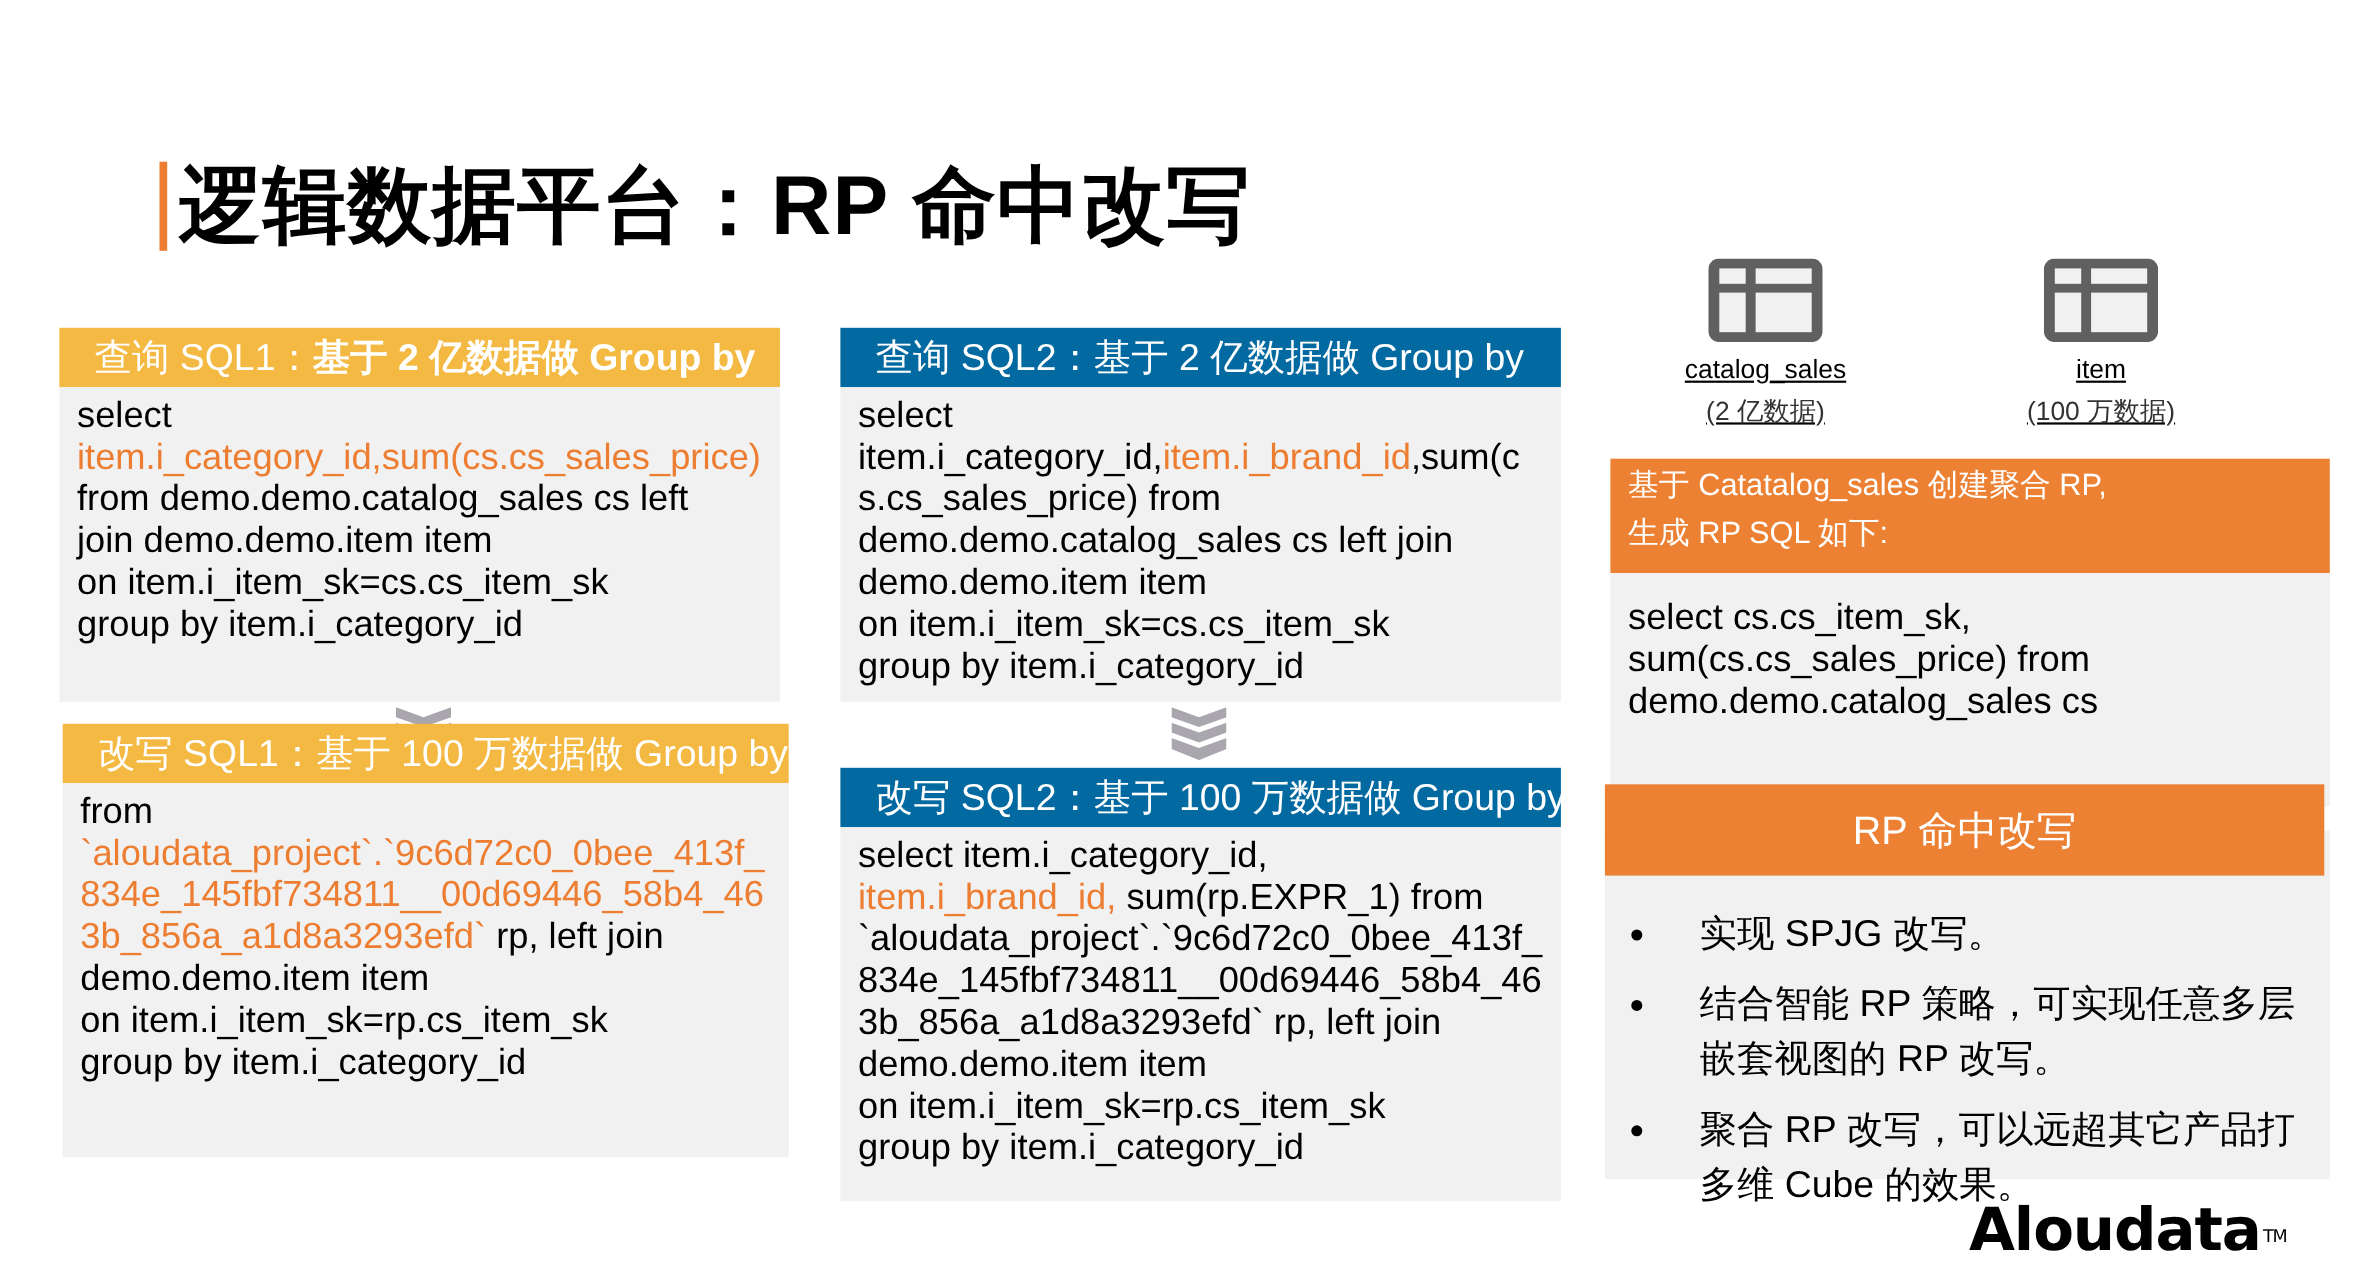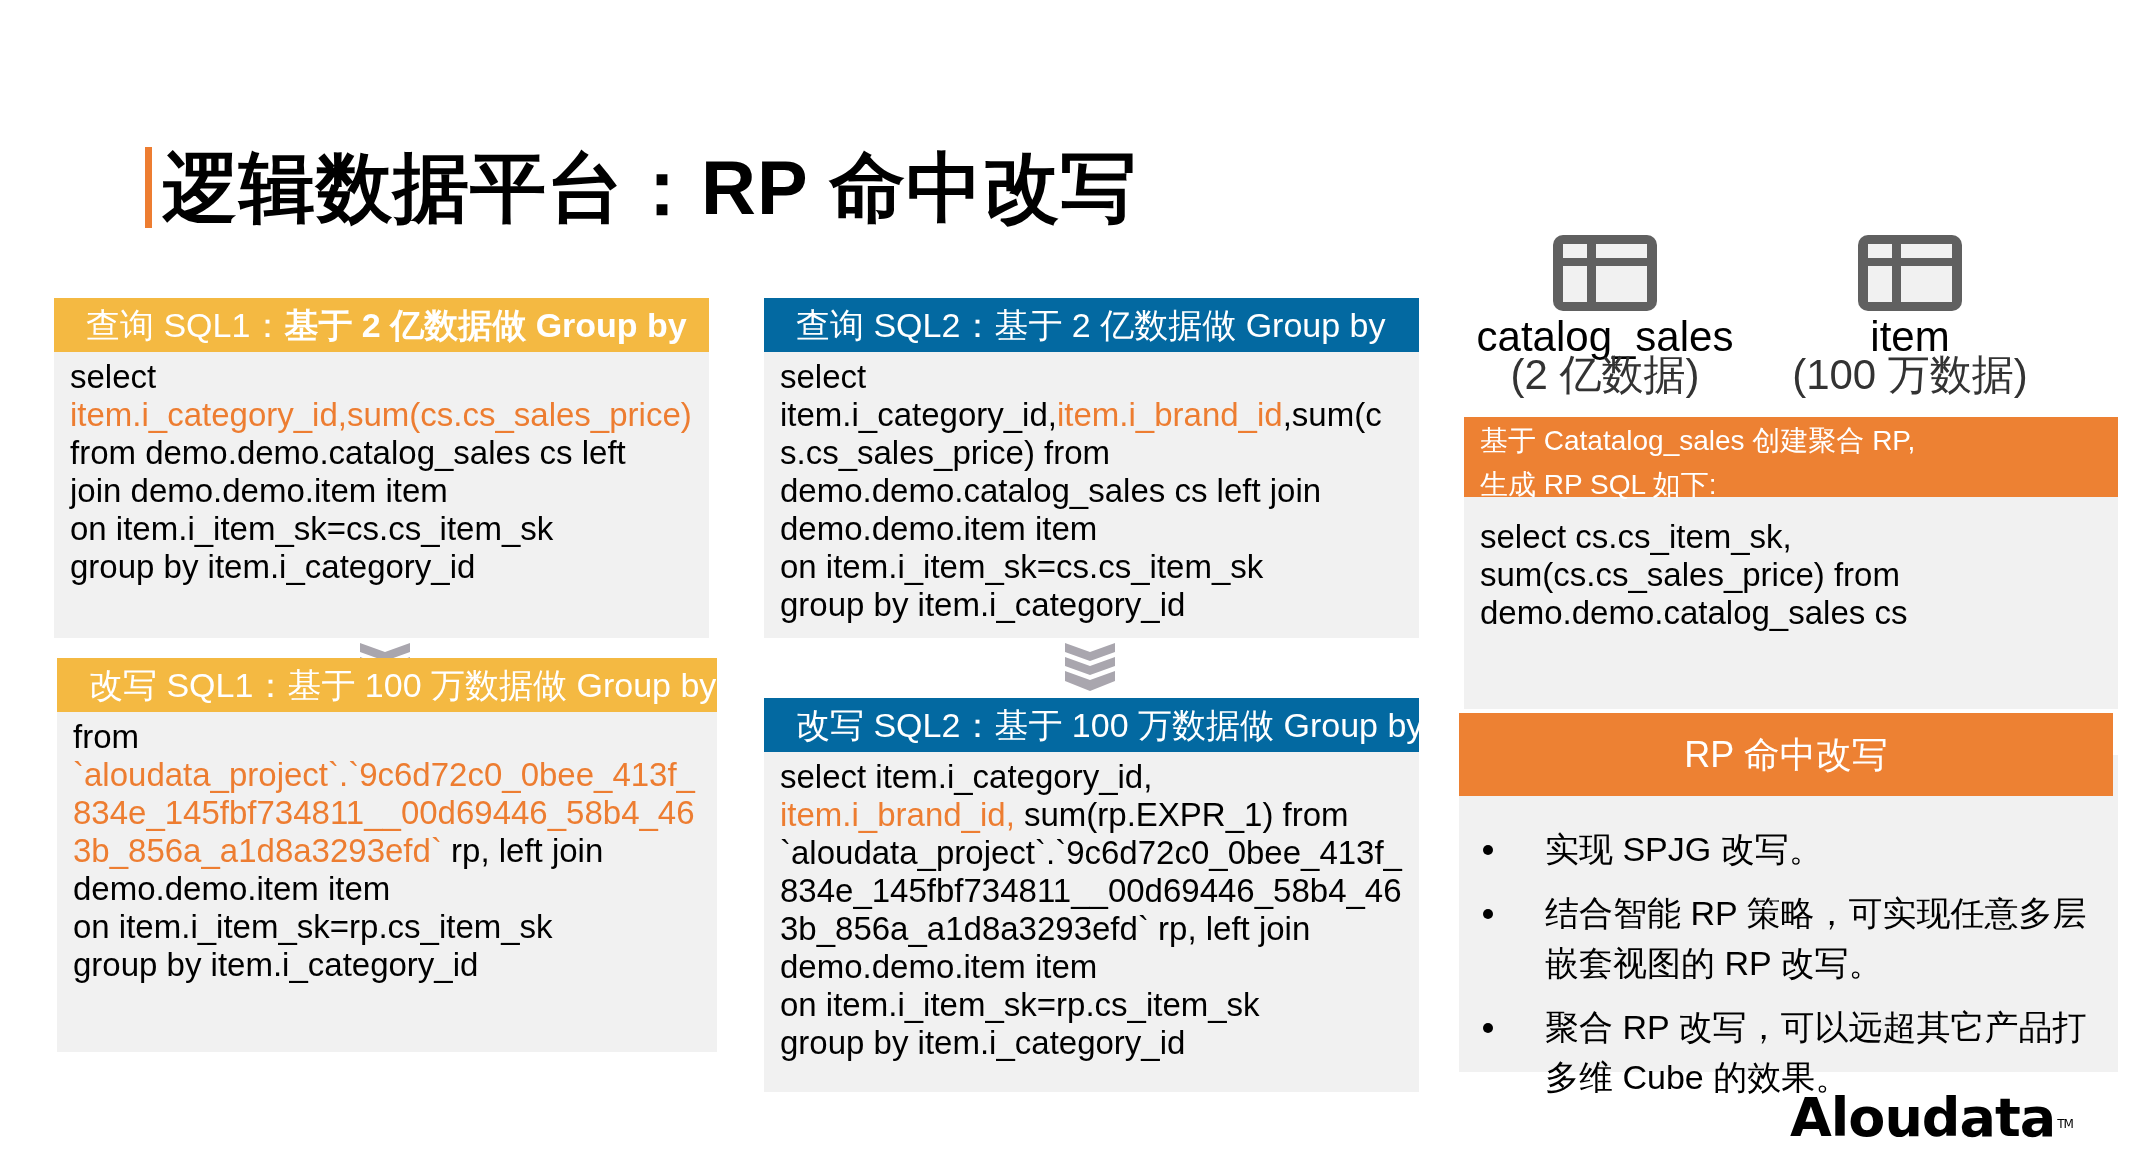--- a/index.html
+++ b/index.html
@@ -14,31 +14,31 @@
                white-space:nowrap; overflow:hidden; }
   .card-body { background:#f1f1f1; padding:6px 16px 0 16px; font-size:33px; line-height:38px;
                white-space:pre-wrap; word-break:break-all; box-sizing:border-box; }
   .hl { color:#ed7d31; }
   .yellow { background:#f4b942; }
   .blue { background:#0369a1; }
   .orange { background:#ed8133; }
   .bold { font-weight:bold; }
   .arrow { position:absolute; width:50px; height:48px; }
   .tbl-icon { position:absolute; width:104px; height:76px; }
-  .tbl-label { position:absolute; text-align:center; font-size:42px; line-height:38px; width:320px; }
+  .tbl-label { position:absolute; text-align:center; font-size:24px; line-height:38px; width:320px;text-decoration:underline; }
   .tbl-label .sub { color:#333; }
   .rp-head { height:83px; line-height:83px; text-align:center; font-size:36px; color:#fff; }
   .bullets { list-style:none; margin:0; padding:28px 20px 0 16px; }
   .bullets li { position:relative; padding-left:70px; font-size:34px; line-height:50px;
                 margin-bottom:14px; color:#000; }
   .bullets li .dot { position:absolute; left:8px; top:21px; width:10px; height:10px;
                      border-radius:50%; background:#000; }
   .logo { left:1790px; top:1088px; font-size:54px; font-weight:bold; letter-spacing:-1px;
           font-family:"DejaVu Sans",sans-serif; color:#000; line-height:60px; }
-  .tm { font-size:12px; vertical-align:top; position:relative; top:6px; font-weight:normal; margin-left:2px;}
+  .tm { font-size:16px; vertical-align:top; position:relative; top:6px; font-weight:normal; margin-left:2px;}
 </style>
 </head>
 <body>
 
 <div class="abs title-bar"></div>
 <div class="abs title">逻辑数据平台：RP 命中改写</div>
 
 <div class="card" style="left:54px; top:298px; width:655px;">
   <div class="card-head yellow">
     <span>查询 SQL1：</span><span class="bold">基于 2 亿数据做 Group by</span>
@@ -122,21 +122,21 @@
   <rect x="43" y="9" width="51" height="14" fill="#f1f1f1"></rect>
   <rect x="10" y="31" width="24" height="36" fill="#f1f1f1"></rect>
   <rect x="43" y="31" width="51" height="36" fill="#f1f1f1"></rect>
 </svg>
 <div class="tbl-label" style="left:1750px; top:318px;">
   <div>item</div>
   <div class="sub">(100 万数据)</div>
 </div>
 
 <div class="card" style="left:1464px; top:417px; width:654px;">
-  <div class="orange" style="height:80px; color:#fff; font-size:28px; line-height:44px; padding:2px 0 16px 16px; box-sizing:border-box;">
+  <div class="orange" style="height:104px; color:#fff; font-size:28px; line-height:44px; padding:2px 0 16px 16px; box-sizing:border-box;">
     <div>基于 Catatalog_sales 创建聚合 RP,</div>
     <div>生成 RP SQL 如下:</div>
   </div>
   <div class="card-body" style="height:212px; white-space:normal; padding-top:21px;">
     <div>select cs.cs_item_sk,</div>
     <div>sum(cs.cs_sales_price) from</div>
     <div>demo.demo.catalog_sales cs</div>
   </div>
 </div>
 

